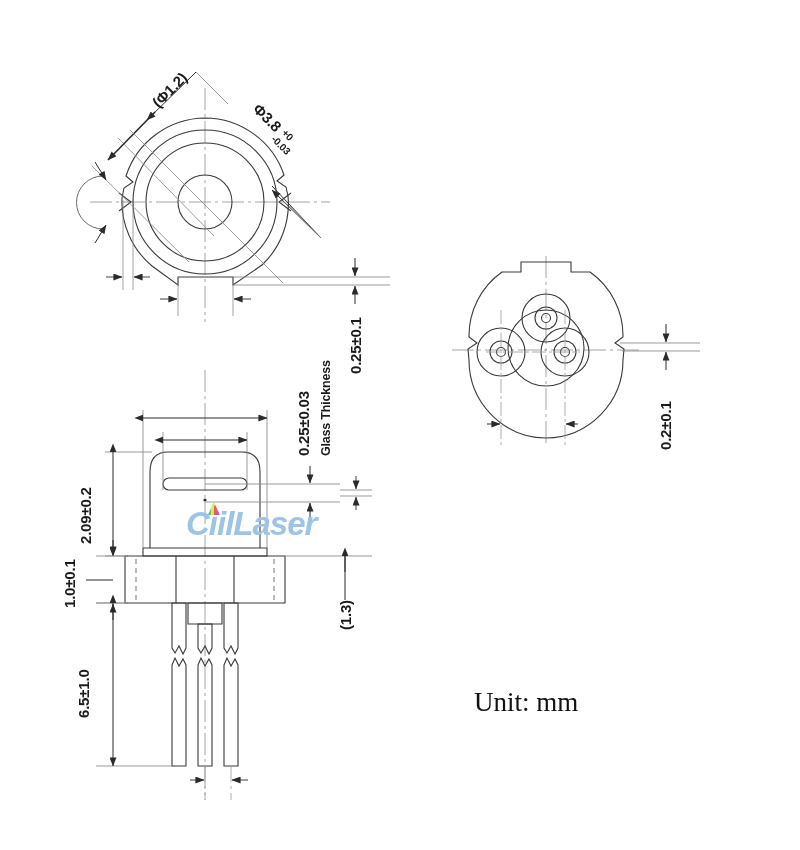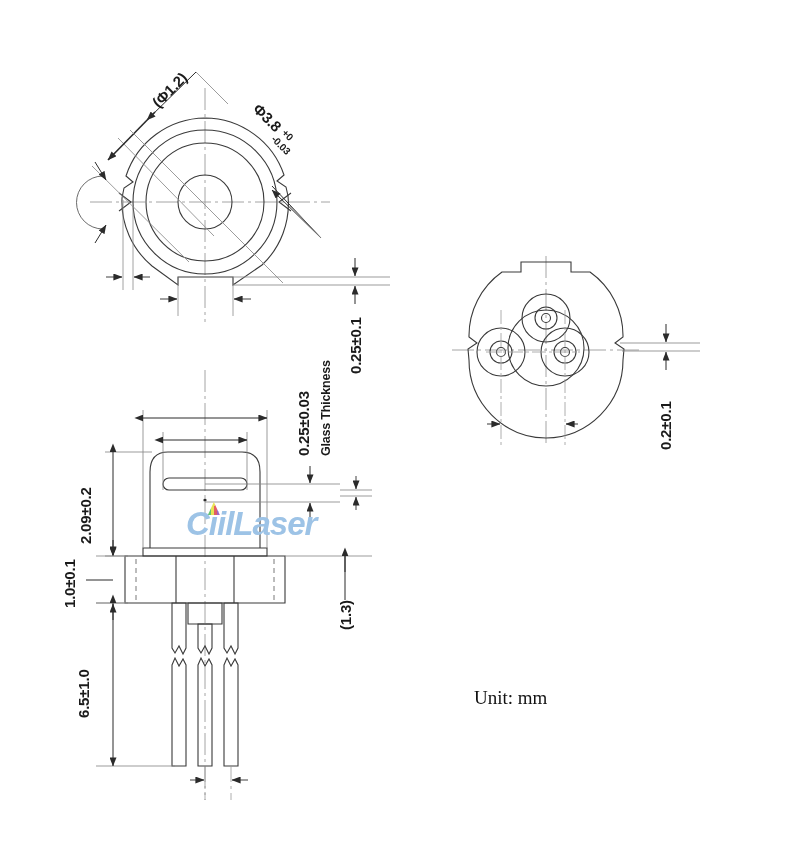--- a/index.html
+++ b/index.html
@@ -333,21 +333,21 @@
   <div class="lbl" style="left:76px;top:718px;font-size:15px;transform:rotate(-90deg);transform-origin:left top;overflow:hidden;">6.5±1.0</div>
 
   <div class="lbl" style="left:296px;top:456px;font-size:15px;transform:rotate(-90deg);transform-origin:left top;">0.25±0.03</div>
 
   <div class="lbl" style="left:320px;top:456px;font-size:12.5px;transform:rotate(-90deg);transform-origin:left top;">Glass Thickness</div>
 
   <div class="lbl" style="left:338px;top:630px;font-size:15px;transform:rotate(-90deg);transform-origin:left top;">(1.3)</div>
 
   <div class="lbl" style="left:658px;top:450px;font-size:15px;transform:rotate(-90deg);transform-origin:left top;">0.2±0.1</div>
 
-  <div class="unit-note" style="left:474px;top:687px;font-size:19px;">Unit: mm</div>
+  <div class="unit-note" style="left:474px;top:687px;font-size:27px;">Unit: mm</div>
 
   <div class="watermark" style="left:170px;top:505px;font-size:33px;margin-left:16px;">
     <span class="wm-c">C</span><span style="position:relative;display:inline-block;">
       <span class="wm-c">i</span>
       <span style="position:absolute;left:-1px;top:-3px;width:12px;height:13px;
                    background:linear-gradient(95deg,#5fbf6a 0 28%,#e8e14b 28% 52%,#e2575f 52% 76%,#9a5fc4 76% 100%);
                    clip-path:polygon(50% 0,100% 100%,0 100%);opacity:0.95;"></span>
     </span><span class="wm-c">ilLaser</span>
   </div>
 

